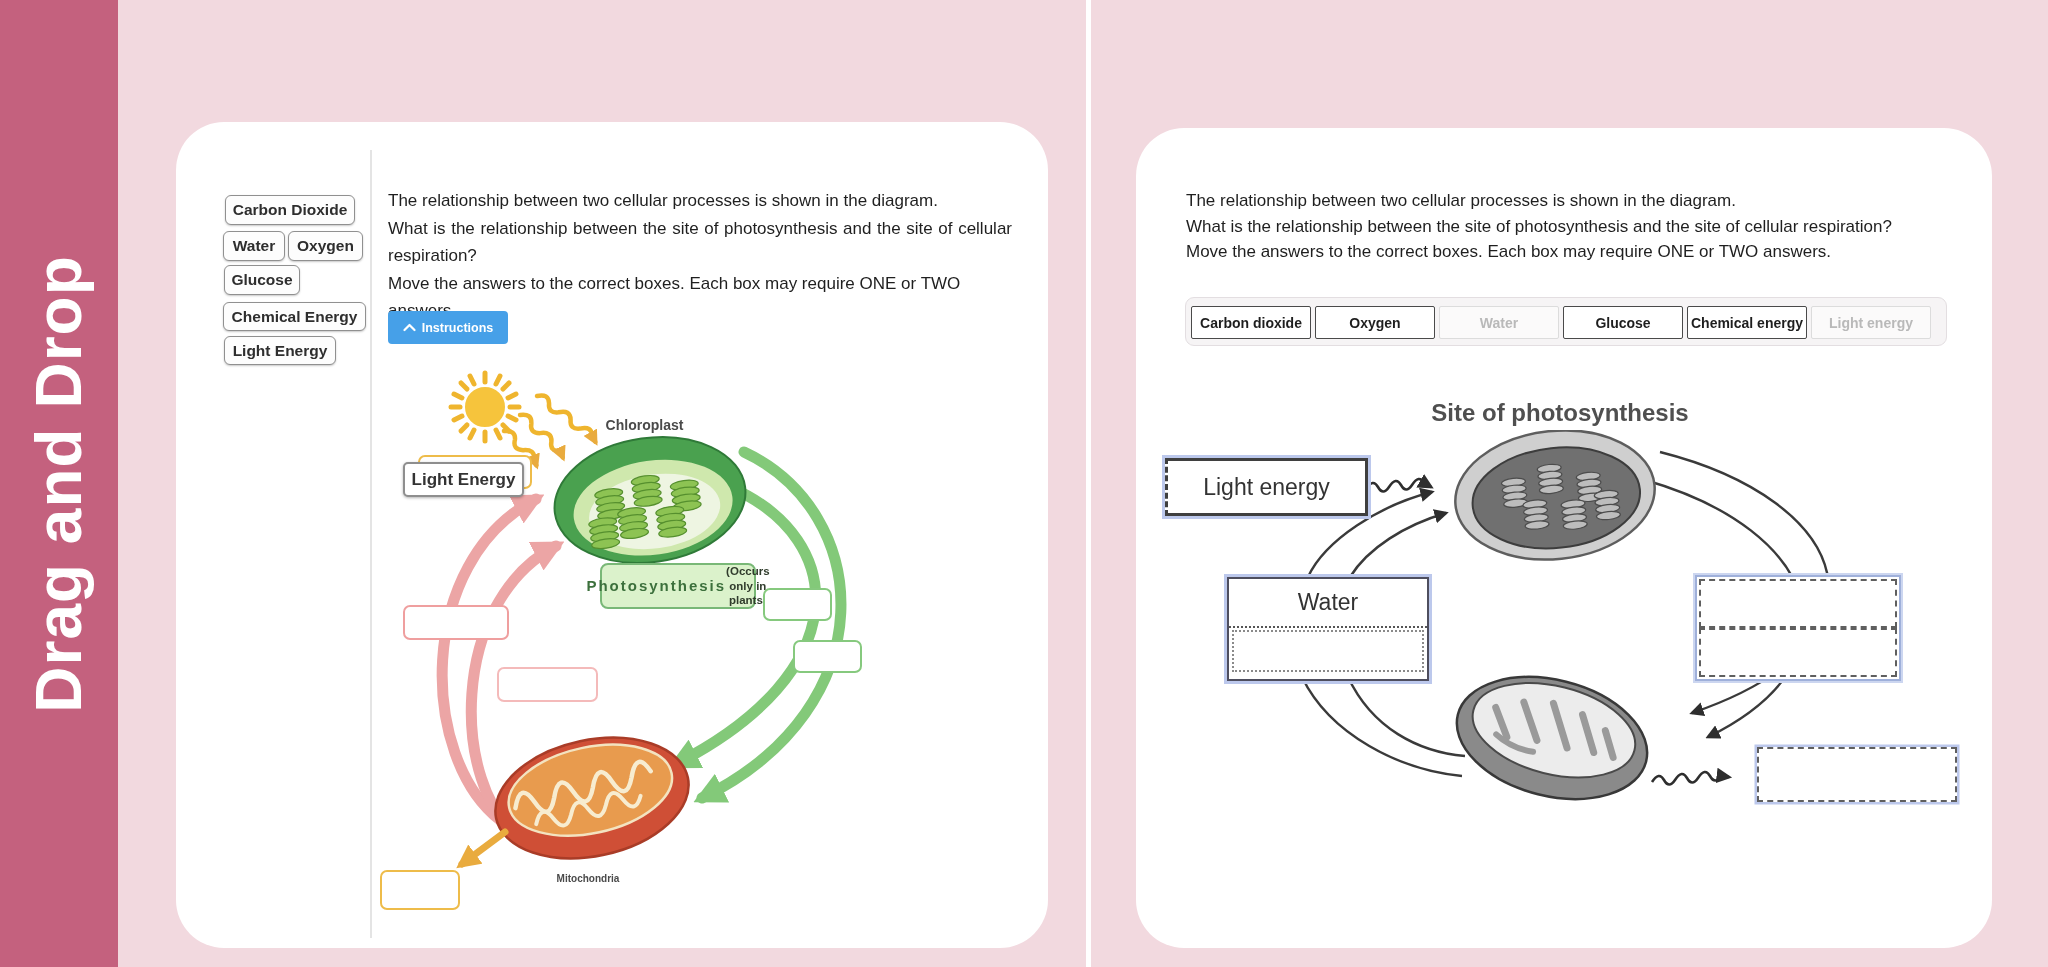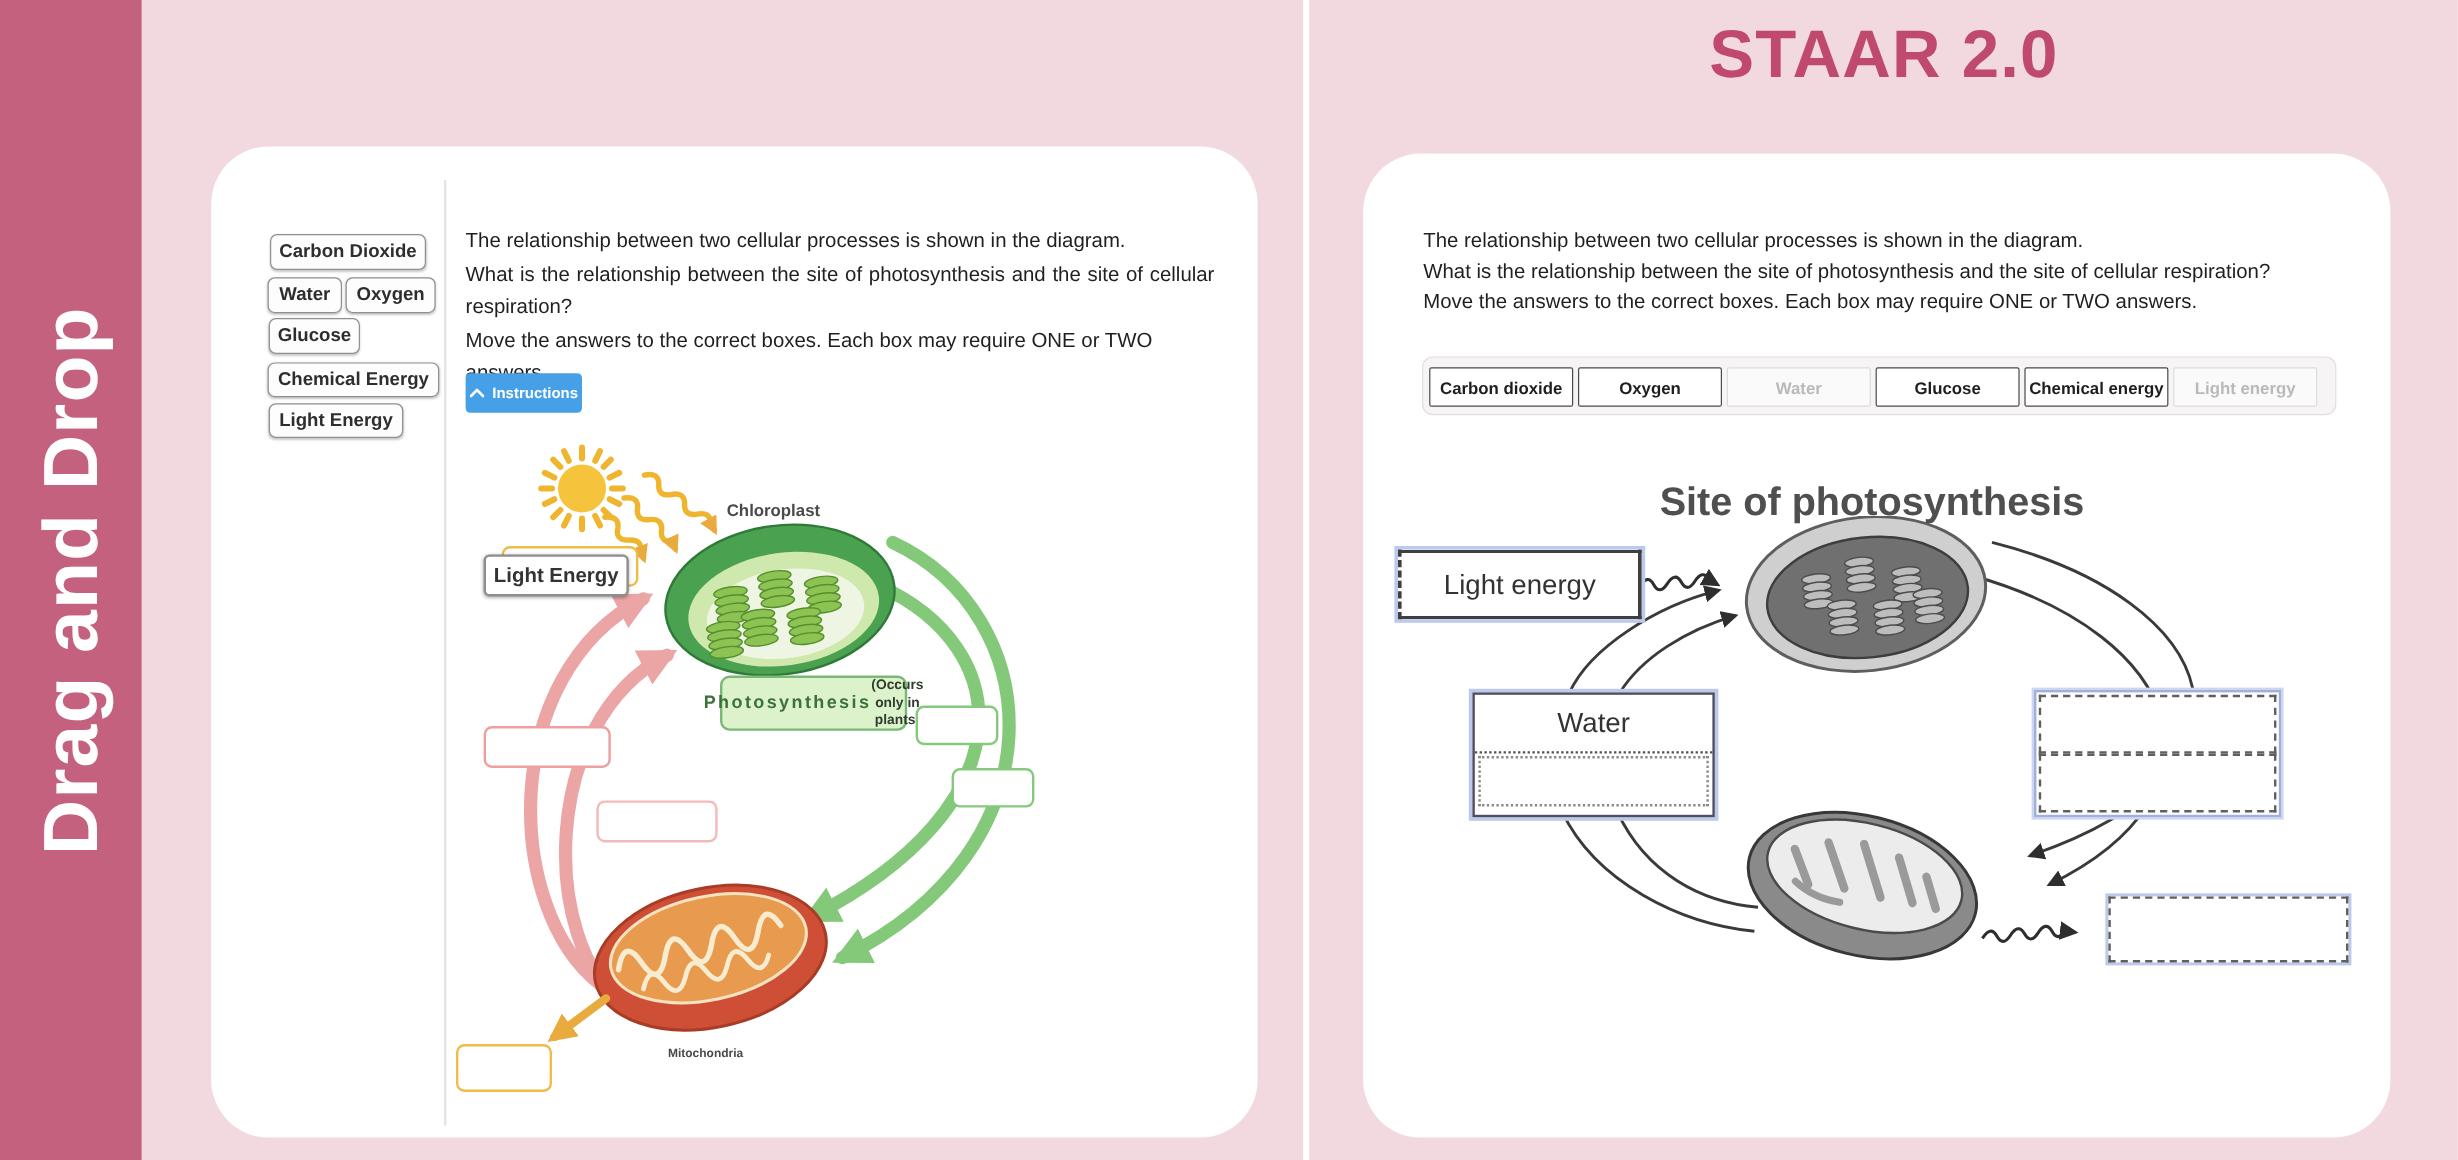--- a/index.html
+++ b/index.html
@@ -27,21 +27,21 @@
   .col-divider{left:370px;top:150px;width:2px;height:788px;background:#e4e4e4;}
 
   
   .qblock{left:388px;top:187px;width:624px;color:#1f1f1f;font-size:17px;line-height:27.5px;}
   .qblock p{margin:0;}
   .qblock .just{text-align:justify;}
   .qbold{font-weight:400;}
   .qblock-r{left:1186px;top:188px;width:780px;color:#1f1f1f;font-size:17px;line-height:25.5px;}
   .qblock-r p{margin:0;white-space:nowrap;}
 
-  .instr-btn{left:388px;top:311px;width:97px;height:33px;background:#46a0e8;border-radius:4px;
+  .instr-btn{left:388px;top:311px;width:120px;height:33px;background:#46a0e8;border-radius:4px;
              display:flex;align-items:center;justify-content:center;gap:6px;color:#fff;
              font-size:12.5px;font-weight:700;cursor:pointer;}
 
   
   .dz{border-radius:7px;background:#fff;}
   .dz-yellow{border:2.5px solid #eebc4a;}
   .dz-pink1{border:2.5px solid #ef9f9f;}
   .dz-pink2{border:2.5px solid #f4baba;}
   .dz-green{border:2.5px solid #86c97e;}
   .np-chip-placed{display:flex;align-items:center;justify-content:center;background:#fff;
@@ -59,21 +59,21 @@
 
   
   .schips{left:1185px;top:297px;width:760px;height:47px;background:#f6f4f5;border:1px solid #e3dee1;
           border-radius:9px;}
   .schip{position:absolute;top:8px;width:118px;height:31px;display:flex;align-items:center;
          justify-content:center;font-size:14px;font-weight:600;background:#fff;border-radius:2px;}
   .schip.active{border:1.7px solid #4a4a4a;color:#1e1e1e;}
   .schip.used{border:1.5px solid #dcdcdc;color:#b9b9b9;background:#fbfafa;}
 
   
-  .site-label{color:#4f4f4f;font-size:33px;font-weight:600;white-space:nowrap;transform:translateX(-50%);}
+  .site-label{color:#4f4f4f;font-size:24px;font-weight:600;white-space:nowrap;transform:translateX(-50%);}
   .st-answer{display:flex;align-items:center;justify-content:center;background:#fff;
              border:3px solid #3f3f3f;border-left-style:dashed;
              box-shadow:0 0 0 3px #bcc8ec;font-size:23px;color:#333;font-weight:500;}
   .st-zone{background:#fff;border:2px solid #4e4e5e;box-shadow:0 0 0 3px #bcc8ec;}
   .st-zone .slot-top{height:47px;border-bottom:2px dotted #555;display:flex;align-items:center;
                      justify-content:center;font-size:23px;color:#333;font-weight:500;}
   .st-zone .slot-bottom{position:relative;height:47px;}
   .st-zone .slot-bottom::after{content:"";position:absolute;left:3px;right:3px;top:2px;bottom:3px;
                      border:2px dotted #8a8a8a;}
   .st-zone-empty{background:#fff;border:2px solid #9fb0da;box-shadow:0 0 0 2px #ccd6f0;}
@@ -84,21 +84,20 @@
 </head>
 <body>
 
 <div class="stage">
 
   <div class="abs rail">
     <div class="abs rail-label">Drag and Drop</div>
   </div>
   <div class="abs mid-divider"></div>
 
-  <div class="abs panel-title" style="left:1570px;">STAAR 2.0</div>
 
   <div class="abs card" id="card-nearpod"></div>
   <div class="abs card" id="card-staar"></div>
 
   <div class="abs chip" style="left:225px;top:195px;width:128px;height:28px;">Carbon Dioxide</div>
   <div class="abs chip" style="left:223px;top:231px;width:60px;height:28px;">Water</div>
   <div class="abs chip" style="left:288px;top:231px;width:73px;height:28px;">Oxygen</div>
   <div class="abs chip" style="left:224px;top:265px;width:74px;height:28px;">Glucose</div>
   <div class="abs chip" style="left:223px;top:302px;width:141px;height:27px;">Chemical Energy</div>
   <div class="abs chip" style="left:224px;top:336px;width:110px;height:27px;">Light Energy</div>

